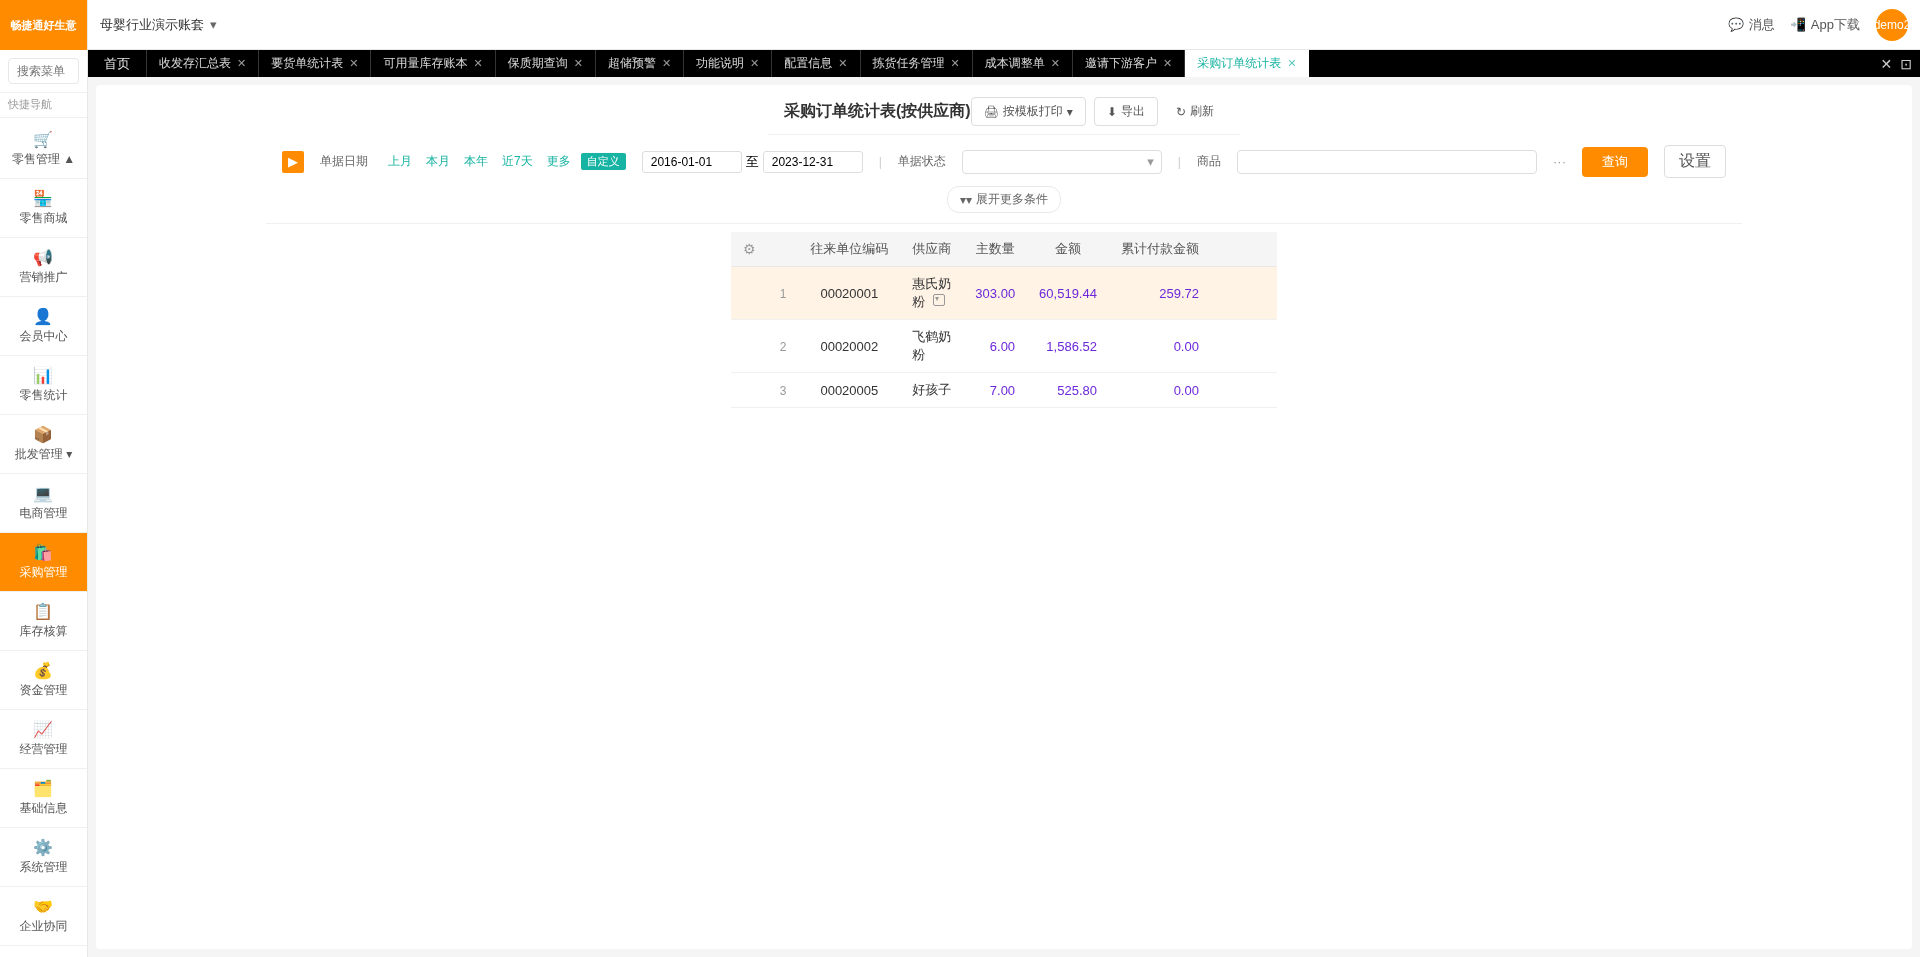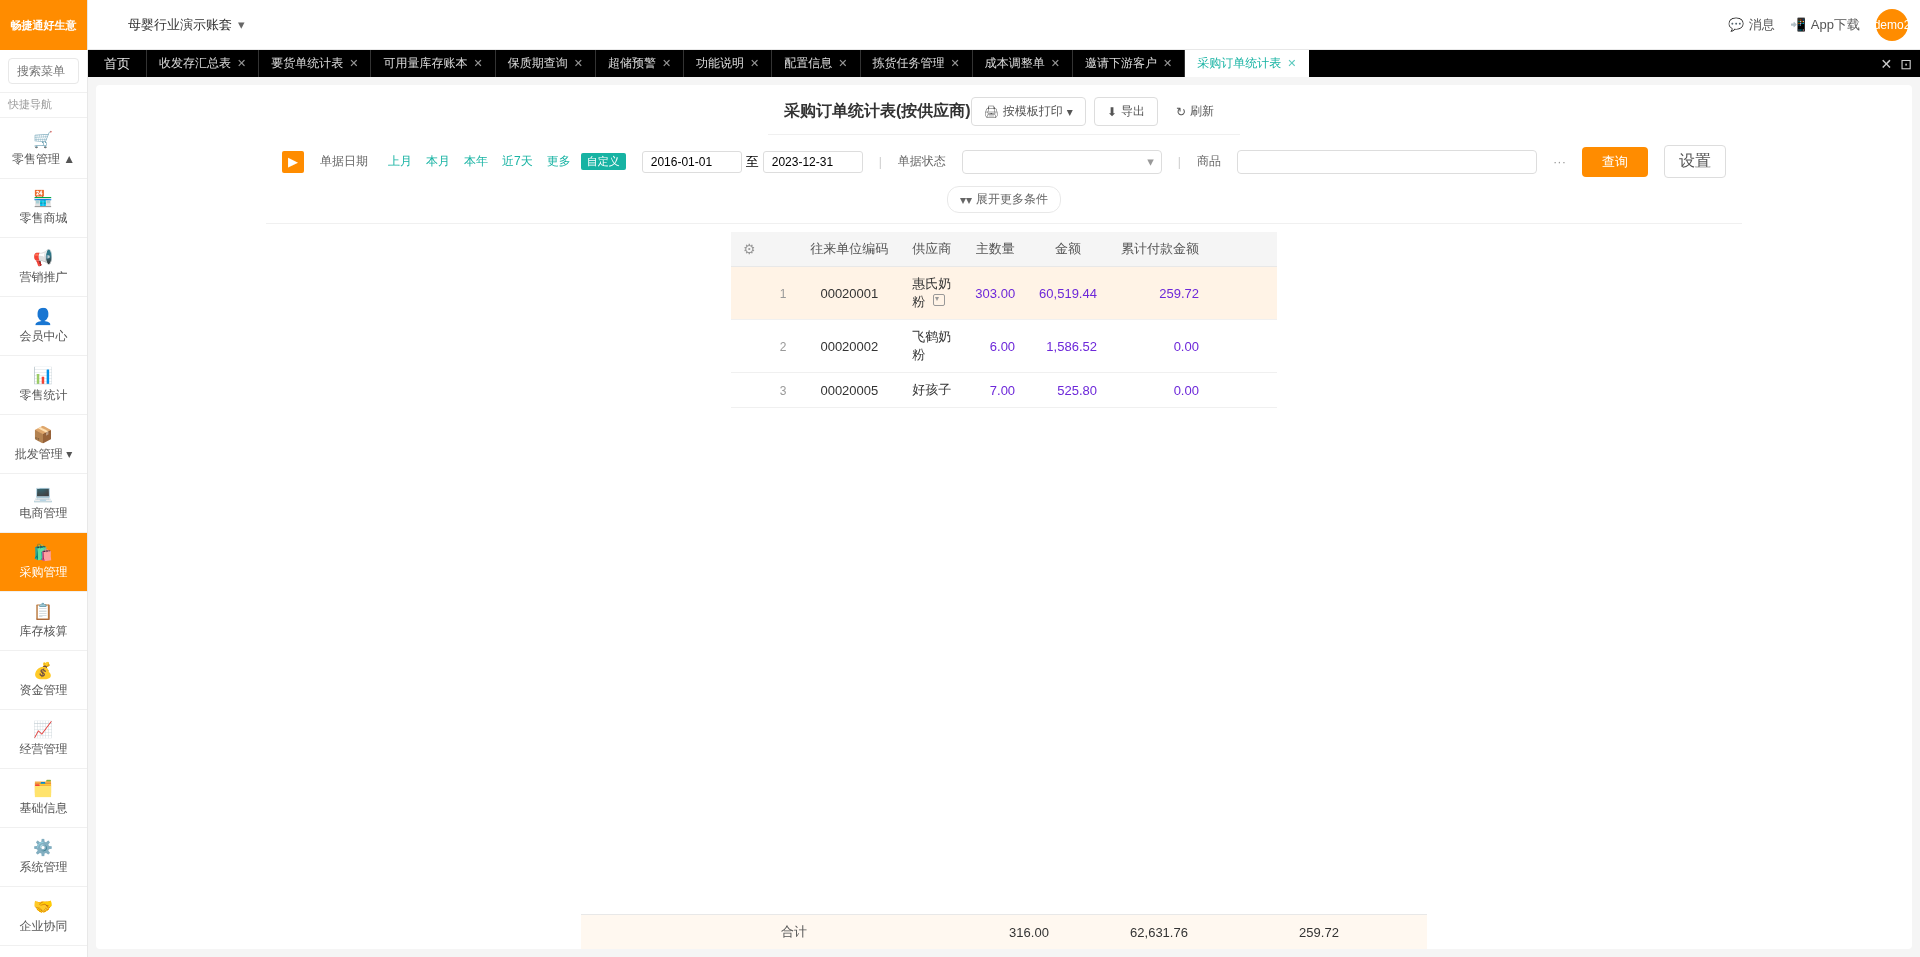--- a/index.html
+++ b/index.html
@@ -66,21 +66,20 @@
       display: flex;
       align-items: center;
       padding: 0 12px;
       flex-shrink: 0;
     }
     .top-bar-workspace {
       flex: 1;
       display: flex;
       align-items: center;
       gap: 6px;
-      margin-left: 28px;
     }
     .workspace-name {
       font-size: 13px;
       color: #333;
     }
     .workspace-dropdown {
       color: #666;
       cursor: pointer;
     }
     .top-bar-right {
@@ -730,22 +729,16 @@
               <td style="text-align:left;">好孩子</td>
               <td class="link-val num-val">7.00</td>
               <td class="link-val num-val">525.80</td>
               <td class="link-val num-val">0.00</td>
               <td></td>
             </tr>
           </tbody>
         </table>
       </div>
 
-      <div class="table-footer">
-        <span class="footer-label">合计</span>
-        <span class="footer-val footer-col1">316.00</span>
-        <span class="footer-val footer-col2">62,631.76</span>
-        <span class="footer-val footer-col3">259.72</span>
-      </div>
 
     </div>
   </div>
 </div>
 
 </body></html>

